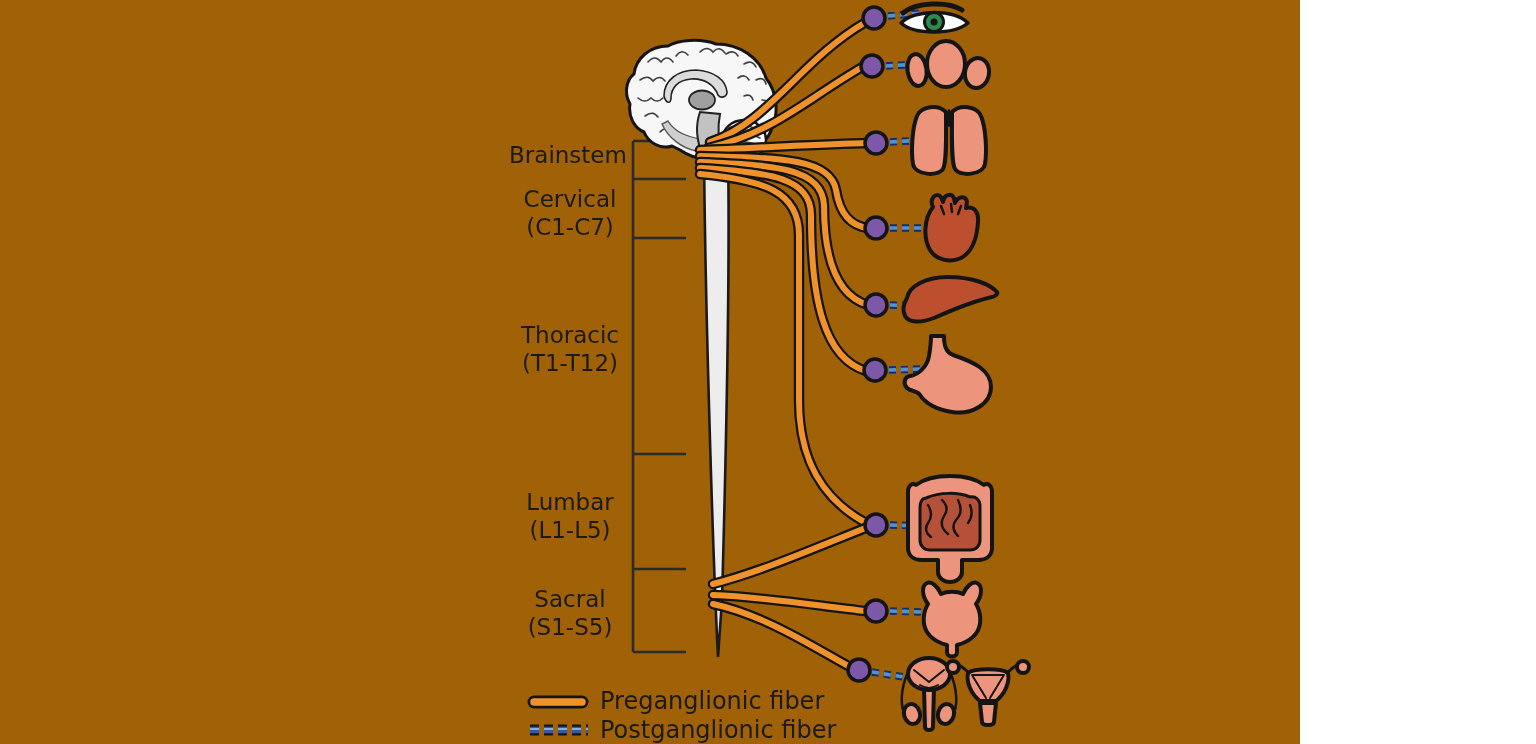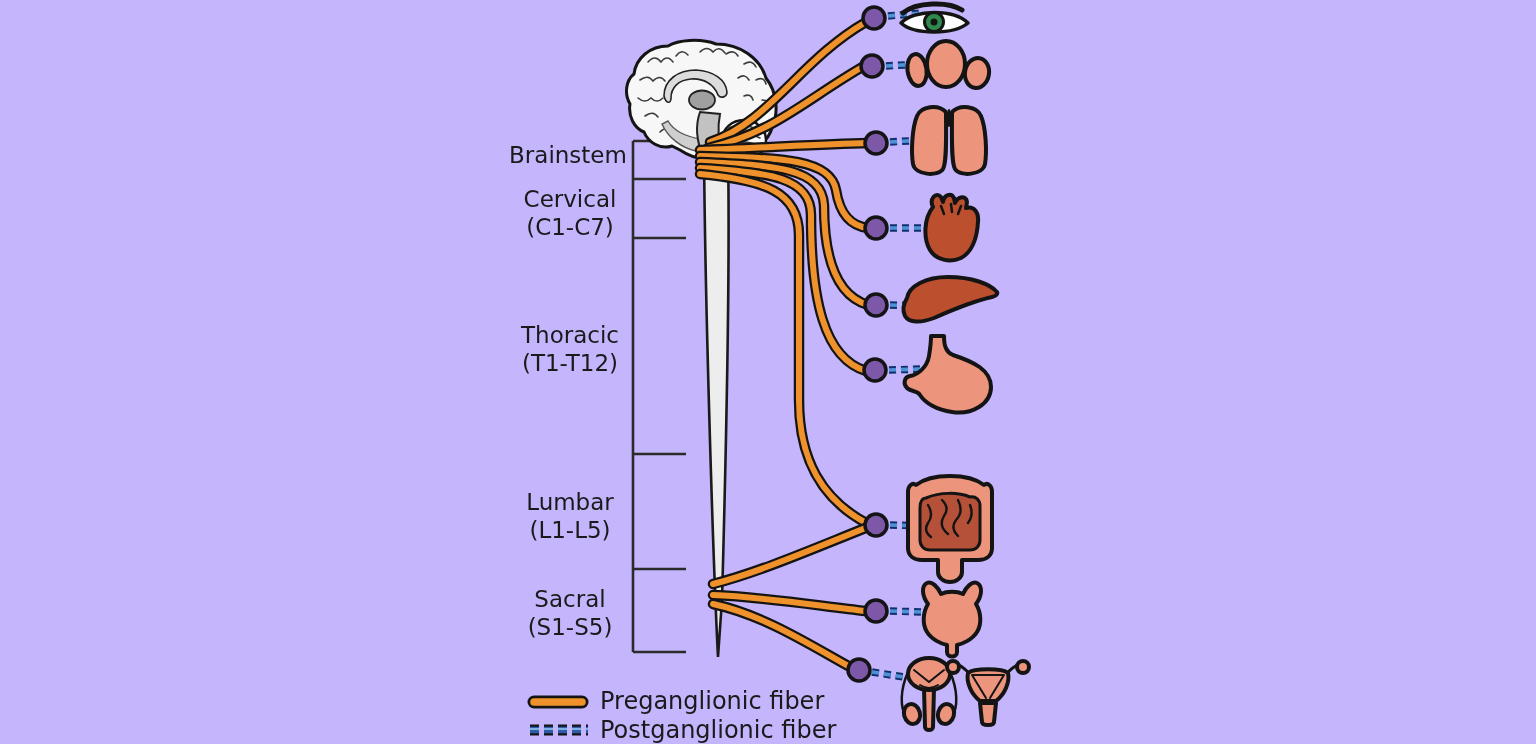--- a/index.html
+++ b/index.html
@@ -1,16 +1,16 @@
 <!DOCTYPE html>
 <html><head>
 <meta charset="utf-8">
 <style>
   html,body{margin:0;padding:0;background:#ffffff;}
-  #stage{position:relative;width:1536px;height:744px;background:#c4b5fd;overflow:hidden;
+  #stage{position:relative;width:1300px;height:744px;background:#a16207;overflow:hidden;
          font-family:"DejaVu Sans","Liberation Sans",sans-serif;}
   svg{display:block}
   .fo{stroke:#141414;stroke-width:10.5;fill:none;stroke-linecap:round;}
   .fc{stroke:#F0922B;stroke-width:6;fill:none;stroke-linecap:round;}
   .do{stroke:#10306B;stroke-width:7.5;fill:none;stroke-dasharray:7 5;}
   .dc{stroke:#4E93D9;stroke-width:3.6;fill:none;stroke-dasharray:7 5;}
   .ganglion{fill:#7D58A8;stroke:#141414;stroke-width:3.5;}
   .salmon{fill:#EC957C;stroke:#141414;stroke-width:4;stroke-linejoin:round;}
   .rust{fill:#BC4F2E;stroke:#141414;stroke-width:4;stroke-linejoin:round;}
   .bone{fill:#EDEDED;stroke:#1a1a1a;stroke-width:2.6;}

